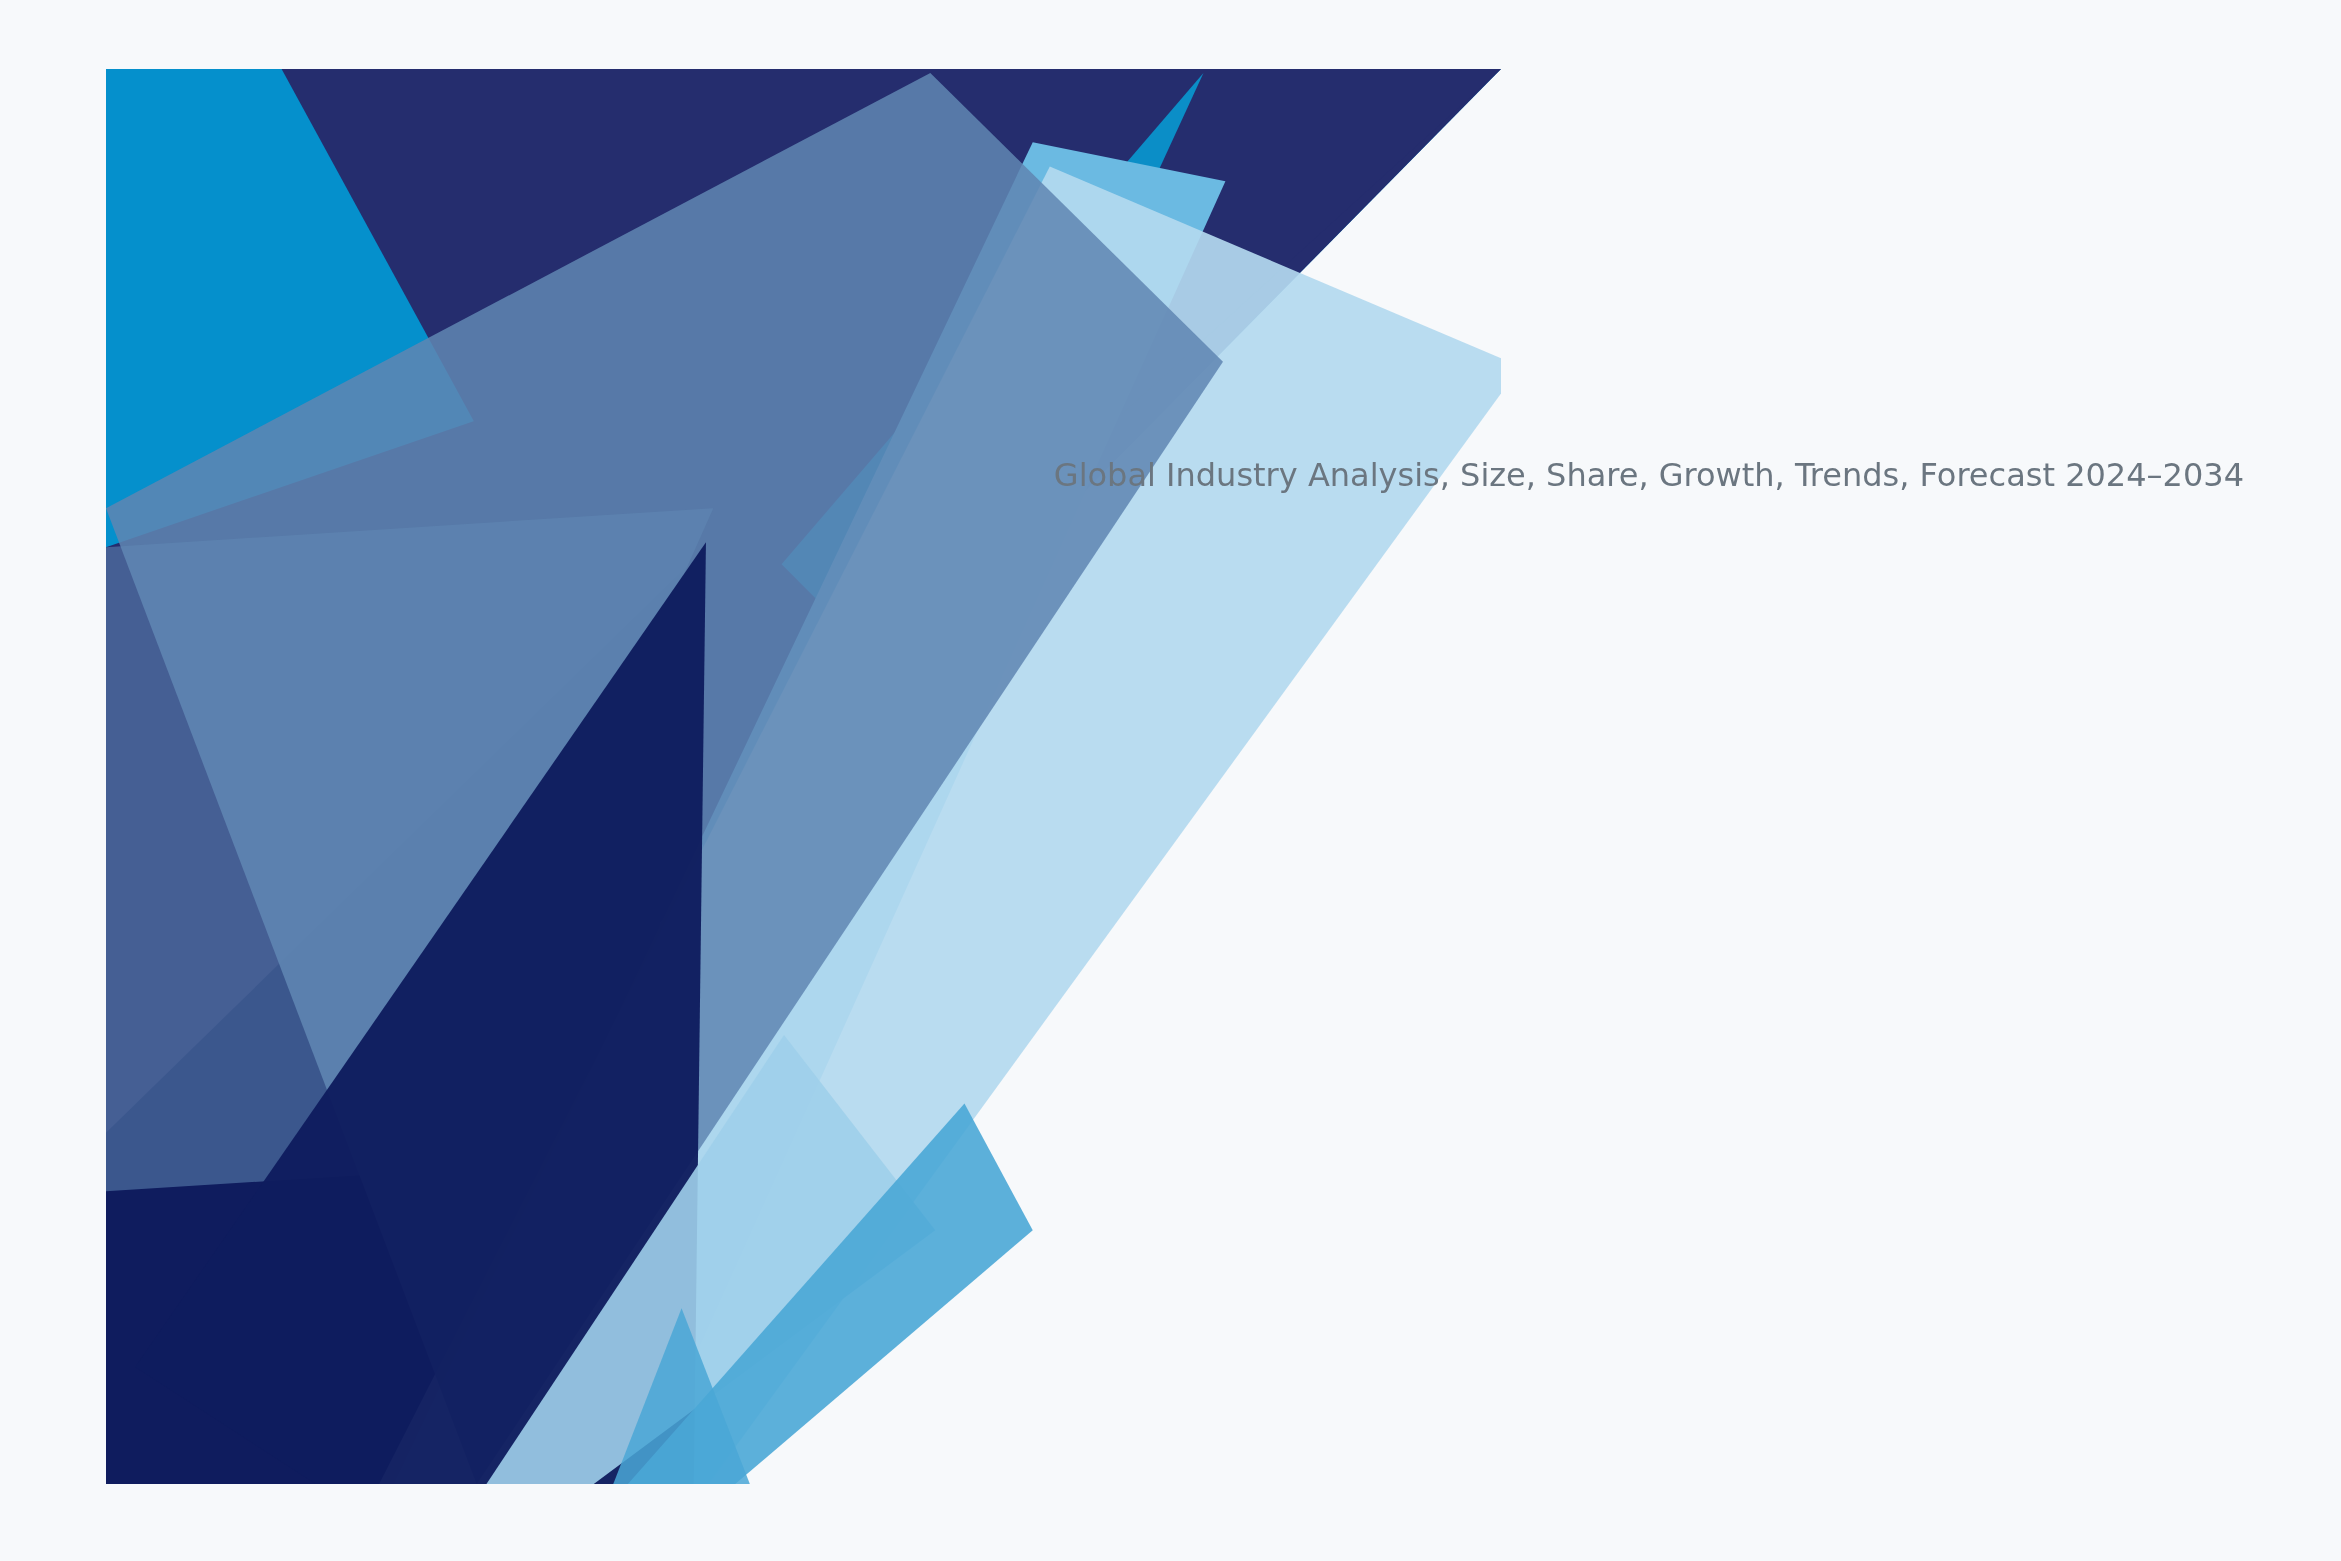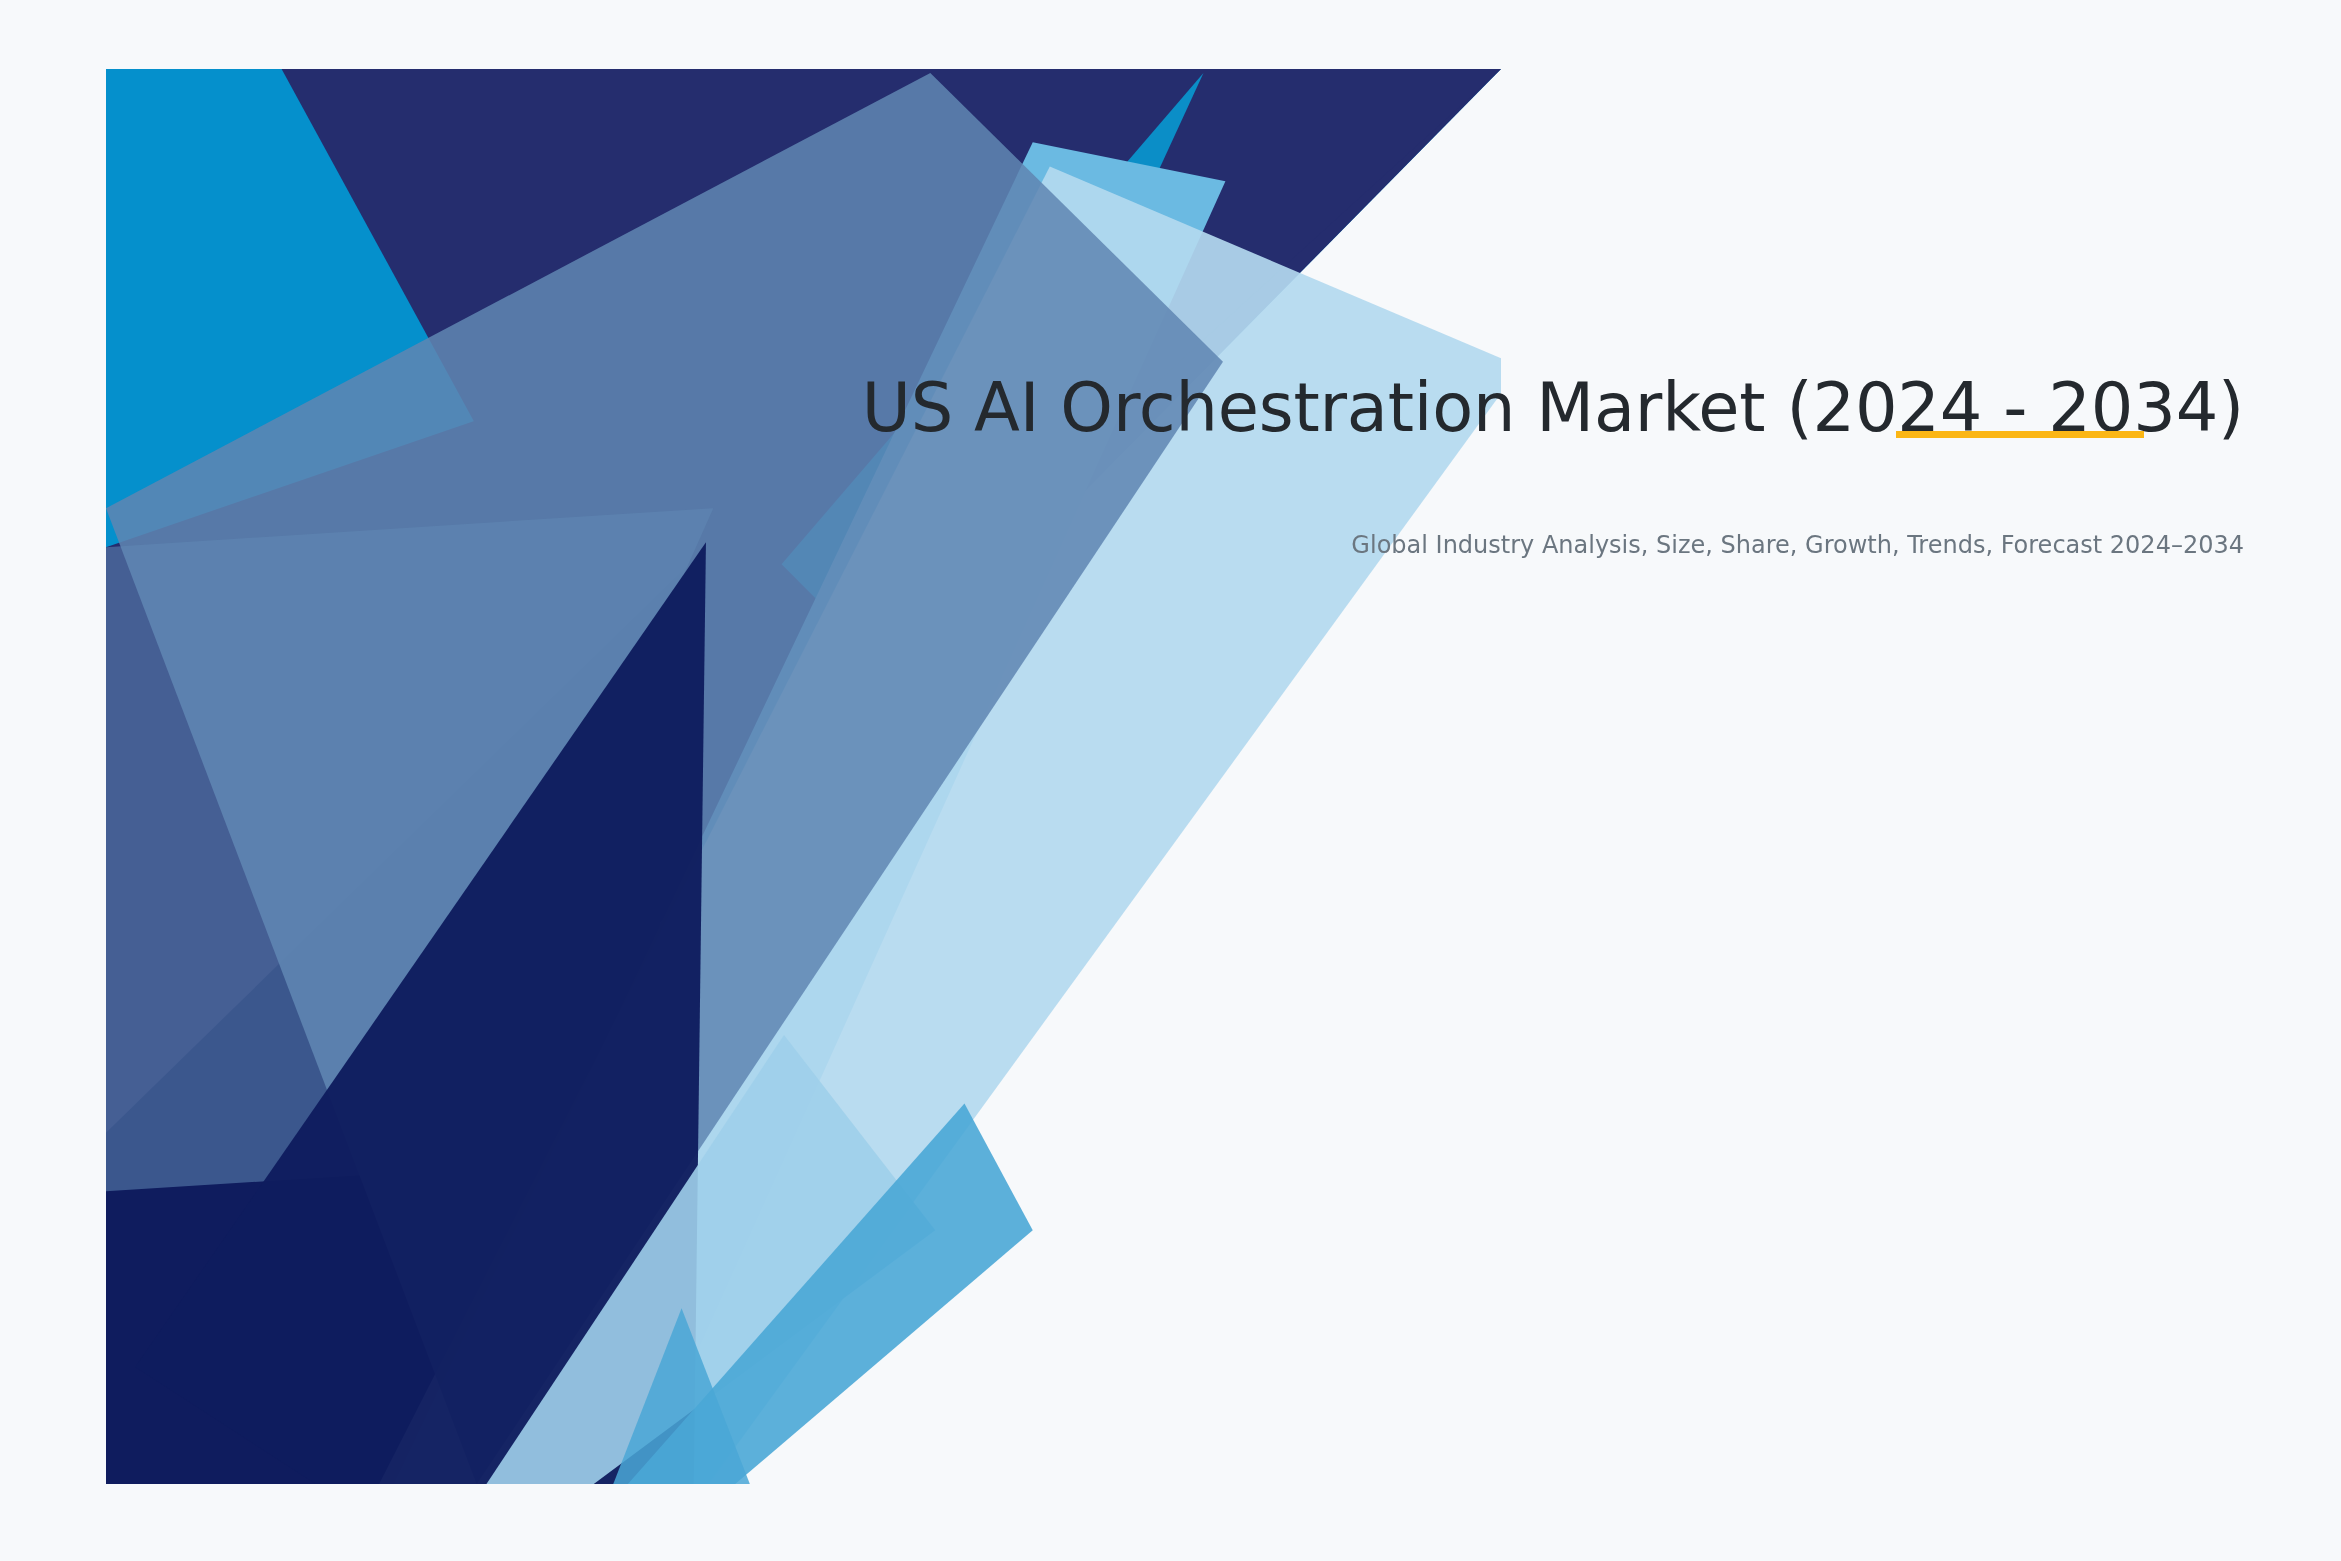--- a/index.html
+++ b/index.html
@@ -56,21 +56,21 @@
     right: 100px;
     bottom: 8.3px;
     width: 248px;
     height: 6.3px;
     background: #fbb615;
   }
   #page-subtitle {
     margin: 83px 0 1px 0;
     font-family: "DejaVu Sans", sans-serif;
     font-weight: 400;
-    font-size: 24px;
+    font-size: 32px;
     line-height: 1.36;
     color: #6b7680;
     text-align: right;
   }
 </style>
 </head>
 <body>
 
 <div id="slide">
 
@@ -99,23 +99,19 @@
     <polygon points="1390,1980 1700,2380 1000,2900 780,2900" fill="#9ecfea" opacity="0.9"></polygon>
 
     <polygon points="1760,2120 1900,2380 1290,2900 1070,2900" fill="#4aa7d6" opacity="0.9"></polygon>
 
     <polygon points="1180,2540 1320,2900 1040,2900" fill="#4aa7d6" opacity="0.85"></polygon>
 
   </svg>
 
   <div id="text-block">
 
-    <div id="title-wrap">
-      <h1 id="page-title">US AI Orchestration Market (2024 - 2034)</h1>
-      <span id="title-accent-bar"></span>
-    </div>
 
     <p id="page-subtitle">Global Industry Analysis, Size, Share, Growth, Trends, Forecast 2024–2034</p>
 
   </div>
 
 </div>
 
 
 </body></html>

